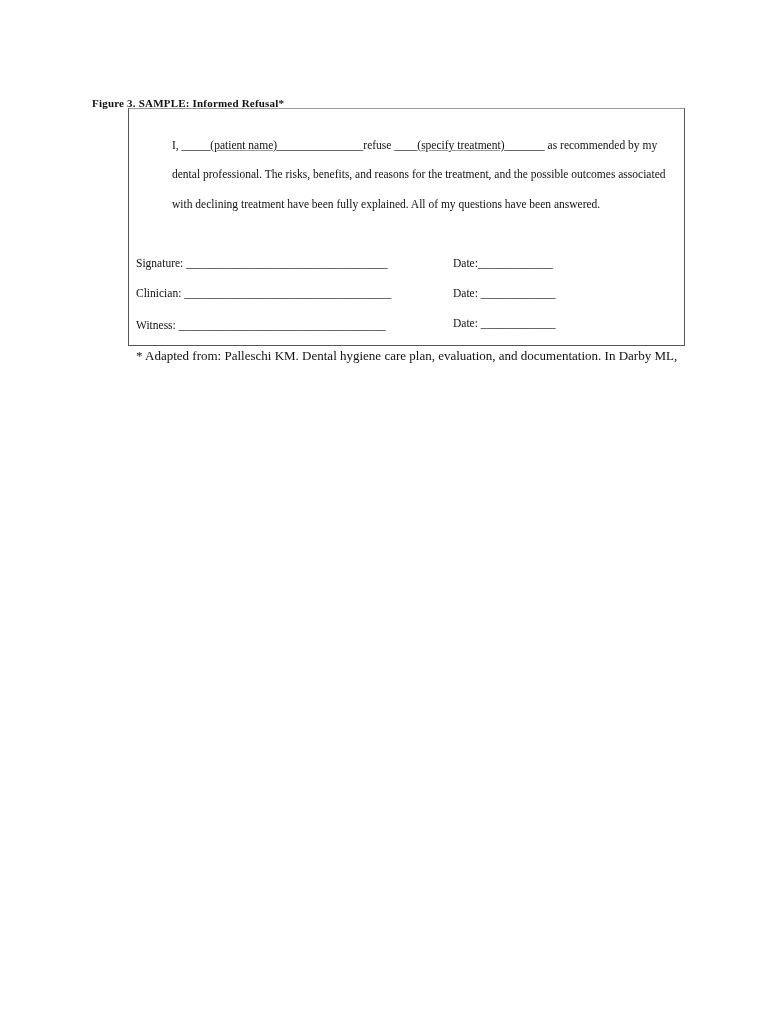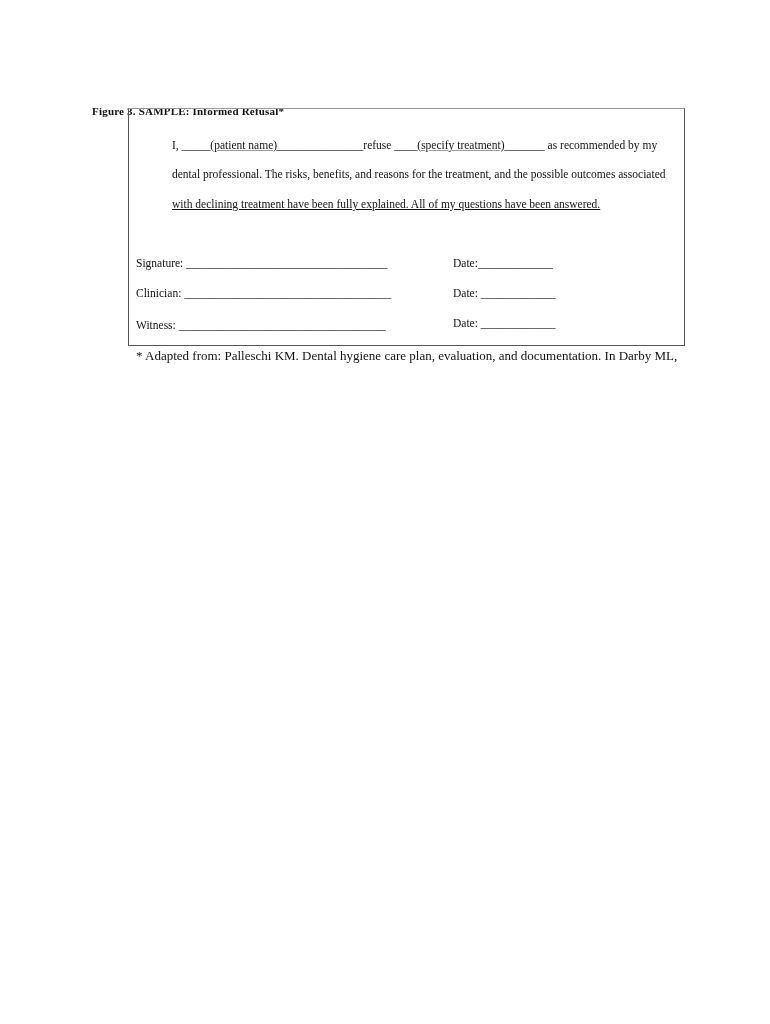--- a/index.html
+++ b/index.html
@@ -11,21 +11,21 @@
     width: 770px;
     height: 1024px;
     position: relative;
     overflow: hidden;
     font-family: "Liberation Serif", "DejaVu Serif", serif;
     color: #111111;
   }
   .fig-title {
     position: absolute;
     left: 92px;
-    top: 105px;
+    top: 97px;
     font-size: 11px;
     font-weight: bold;
     letter-spacing: 0.2px;
     white-space: nowrap;
   }
   .form-box {
     position: absolute;
     left: 128px;
     top: 108px;
     width: 557px;
@@ -74,21 +74,21 @@
 <div class="fig-title">Figure 3. SAMPLE: Informed Refusal*</div>
 
 <div class="form-box"></div>
 
 <div class="para-line" style="top:139px;">
   <span>I, _____</span><span class="u">(patient name)</span><span>_______________refuse ____</span><span class="u">(specify treatment)</span><span>_______ as recommended by my</span>
 </div>
 
 <div class="para-line" style="top:168px;">dental professional. The risks, benefits, and reasons for the treatment, and the possible outcomes associated</div>
 
-<div class="para-line" style="top:198px;text-decoration:underline;">with declining treatment have been fully explained. All of my questions have been answered.</div>
+<div class="para-line" style="top:198px;">with declining treatment have been fully explained. All of my questions have been answered.</div>
 
 <div class="sig-row" style="top:257px;">Signature: ___________________________________</div>
 <div class="date-field" style="top:257px;">Date:_____________</div>
 
 <div class="sig-row" style="top:287px;">Clinician: ____________________________________</div>
 <div class="date-field" style="top:287px;">Date: _____________</div>
 
 <div class="sig-row" style="top:319px;">Witness: ____________________________________</div>
 <div class="date-field" style="top:317px;">Date: _____________</div>
 

